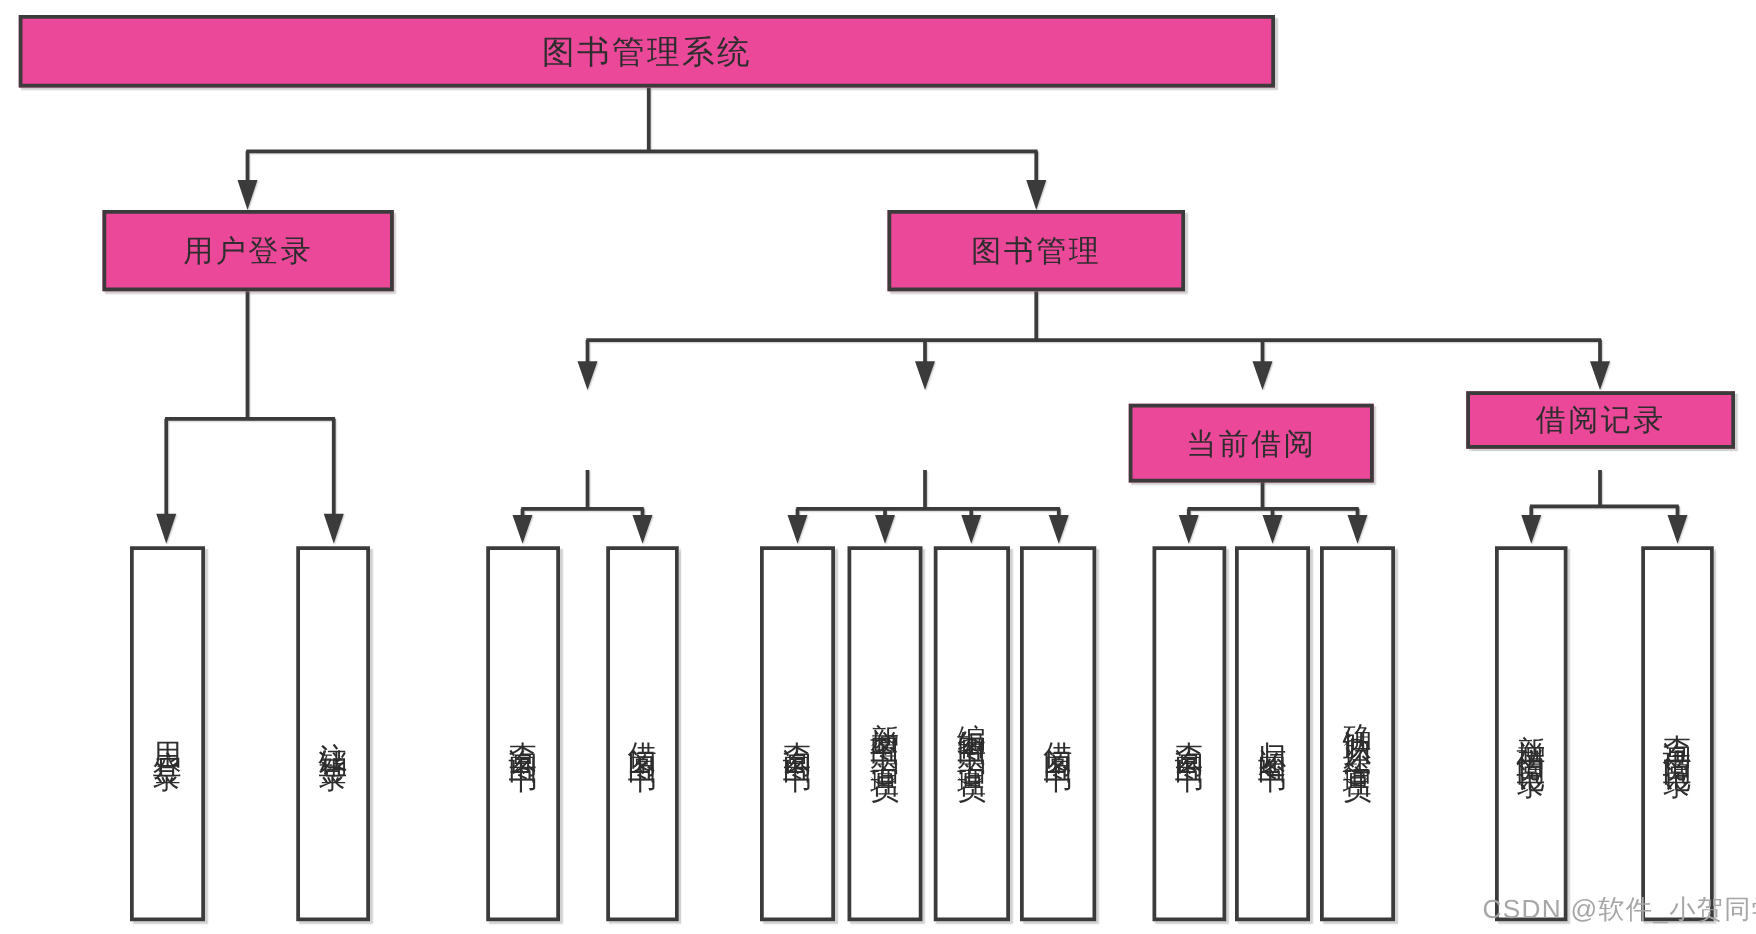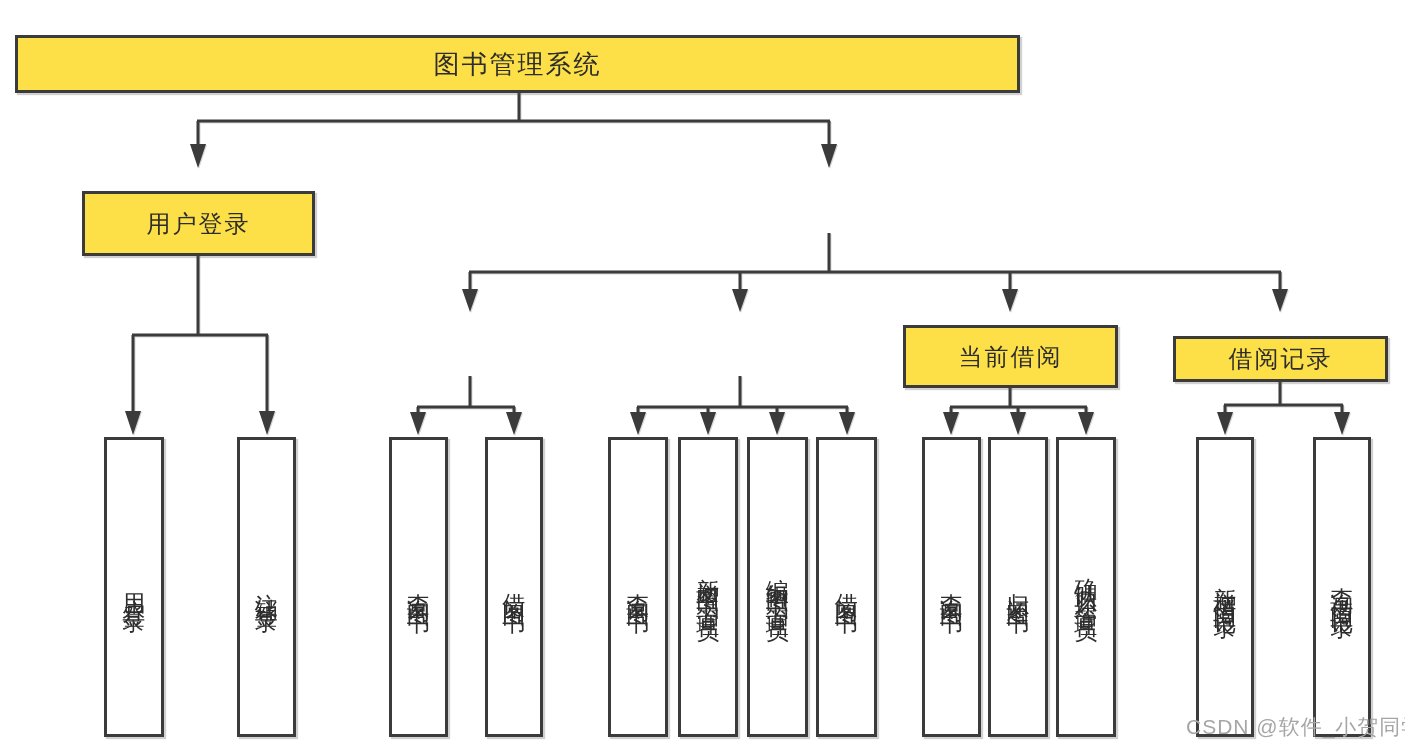--- a/index.html
+++ b/index.html
@@ -18,31 +18,30 @@
   }
   .connectors {
     position: absolute;
     left: 0;
     top: 0;
     filter: drop-shadow(1px 1px 0 rgba(90,90,90,0.25));
   }
   .hbox {
     position: absolute;
     box-sizing: border-box;
-    background: #fde047;
+    background: #ec4899;
     border: 3px solid #3b3b3b;
     box-shadow: 2px 2px 1px rgba(90,90,90,0.28);
     display: flex;
     align-items: center;
     justify-content: center;
     font-size: 24px;
     letter-spacing: 2px;
     color: #2d2d2d;
     white-space: nowrap;
-    margin-top: 23px;
   }
   .hbox.root {
     font-size: 26px;
   }
   .vbox {
     position: absolute;
     box-sizing: border-box;
     background: #ffffff;
     border: 3px solid #3b3b3b;
     box-shadow: 2px 2px 1px rgba(90,90,90,0.28);
@@ -114,22 +113,23 @@
       <polygon points="1010,412 1026,412 1018,435"></polygon>
       <polygon points="1078,412 1094,412 1086,435"></polygon>
       <polygon points="1217,412 1233,412 1225,435"></polygon>
       <polygon points="1334,412 1350,412 1342,435"></polygon>
     </g>
   </svg>
 
   <div class="hbox root" style="left:15px; top:12px; width:1005px; height:58px;">图书管理系统</div>
 
   <div class="hbox" style="left:82px; top:168px; width:233px; height:65px;">用户登录</div>
+  <div class="hbox" style="left:710px; top:168px; width:238px; height:65px;">图书管理</div>
 
-  <div class="hbox" style="left:903px; top:302px; width:215px; height:63px;">当前借阅</div>
+  <div class="hbox" style="left:903px; top:323px; width:196px; height:63px;">当前借阅</div>
   <div class="hbox" style="left:1173px; top:313px; width:215px; height:46px;">借阅记录</div>
 
   <div class="vbox" style="left:104px; top:437px; width:60px; height:300px;">用户登录</div>
   <div class="vbox" style="left:237px; top:437px; width:59px; height:300px;">注销登录</div>
 
   <div class="vbox" style="left:389px; top:437px; width:59px; height:300px;">查询图书</div>
   <div class="vbox" style="left:485px; top:437px; width:58px; height:300px;">借阅图书</div>
 
   <div class="vbox" style="left:608px; top:437px; width:60px; height:300px;">查询图书</div>
   <div class="vbox" style="left:678px; top:437px; width:60px; height:300px;">新增图书（管理员）</div>

